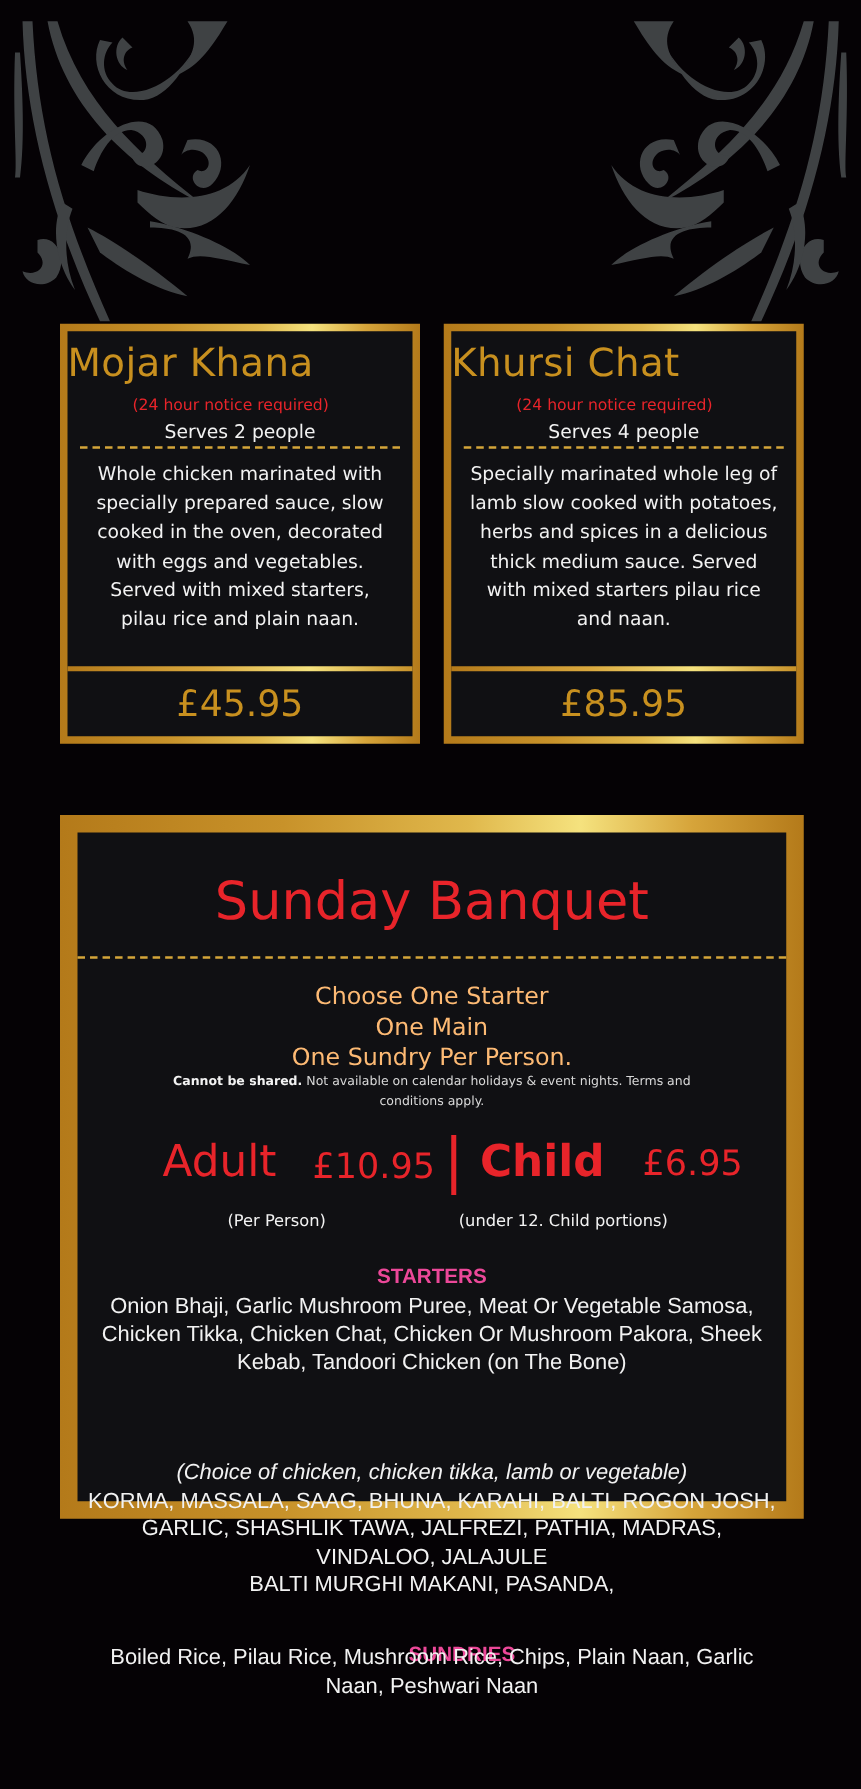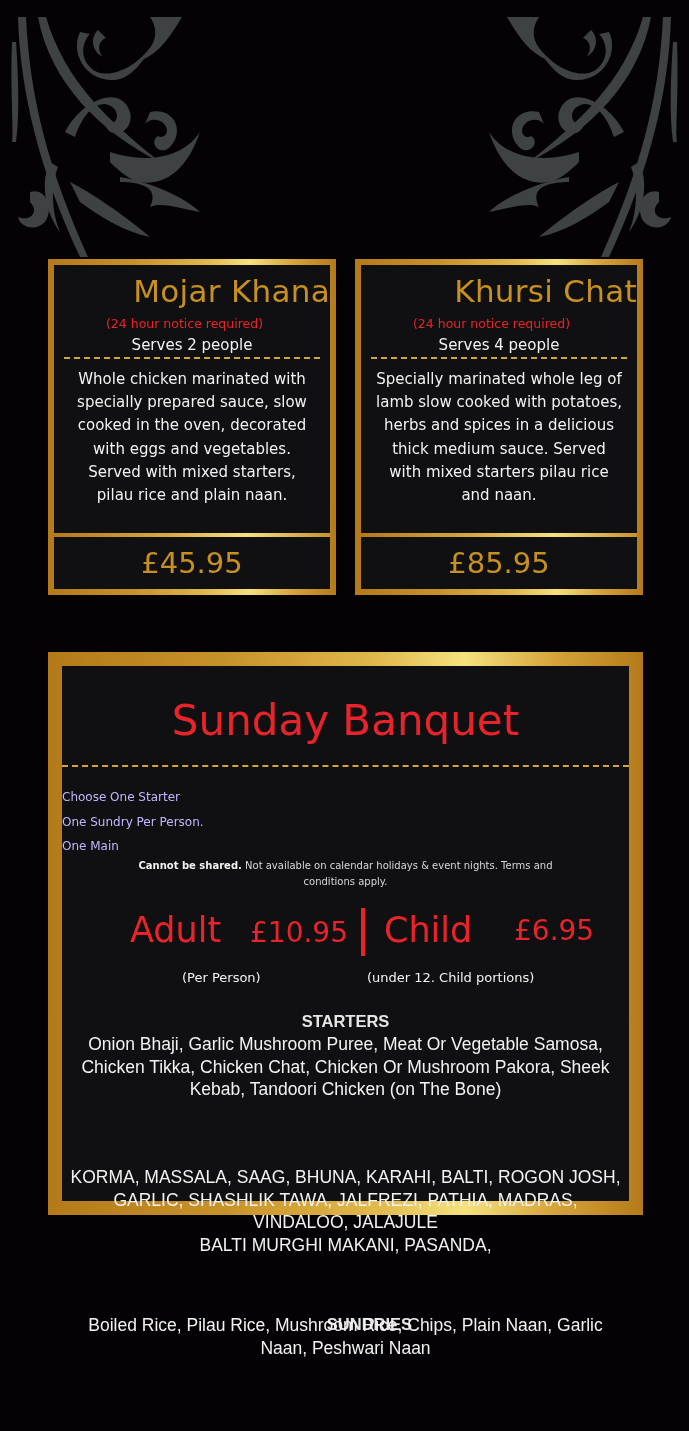--- a/index.html
+++ b/index.html
@@ -16,21 +16,21 @@
   }
   .gold-frame .inner { position: absolute; background: #101013; }
 
   
   .card { top: 259px; height: 336px; width: 288px; }
   .card.c1 { left: 48px; }
   .card.c2 { left: 355px; }
   .card .inner { left: 6px; top: 6px; right: 6px; bottom: 6px; }
 
   .card-title {
-    position: absolute; top: 8px; left: 0; right: 0; text-align: right;
+    position: absolute; top: 8px; left: 0; right: 0; text-align: left;
     font-family: "DejaVu Sans", sans-serif; font-size: 31px; color: #c8901f; letter-spacing: 0.3px;
   }
   .card-notice {
     position: absolute; top: 51px; left: 0; right: 15px; text-align: center;
     font-size: 12.5px; color: #e8242a;
   }
   .card-serves {
     position: absolute; top: 71px; left: 0; right: 0; text-align: center;
     font-size: 15px; color: #f2f2f2;
   }
@@ -53,46 +53,46 @@
 
   
   .banquet { left: 48px; top: 652px; width: 595px; height: 563px; }
   .banquet .inner { left: 14px; top: 14px; right: 14px; bottom: 14px; }
   .banquet-title {
     position: absolute; top: 30px; left: 0; right: 0; text-align: center;
     font-family: "DejaVu Sans", sans-serif; font-size: 42px; color: #e8242a;
   }
   .banquet .dashed { top: 99px; left: 0; right: 0; }
   .choose {
-    position: absolute; top: 119px; left: 0; right: 0; text-align: left;
-    font-size: 12px; line-height: 24.5px; color: #c4b5fd;
+    position: absolute; top: 119px; left: 0; right: 0; text-align: center;
+    font-size: 19px; line-height: 24.5px; color: #fdba74;
   }
   .terms {
     position: absolute; top: 192px; left: 60px; right: 60px; text-align: center;
     font-size: 10px; line-height: 16px; color: #d8d8d8;
   }
   .terms b { color: #f2f2f2; font-weight: bold; }
 
   .prices-row {
     position: absolute; top: 242px; left: 16px; right: 0; height: 50px; color: #e8242a;
   }
   .prices-row span { position: absolute; white-space: nowrap; }
   .p-adult-label { left: 52px; top: 2px; font-size: 35px; }
   .p-adult-val { left: 172px; top: 8px; font-size: 28px; }
   .p-sep { left: 283px; top: 0px; width: 4px; height: 48px; background: #e8242a; }
-  .p-child-label { left: 306px; top: 2px; font-size: 35px; }
+  .p-child-label { left: 306px; top: 2px; font-size: 35px; font-weight: bold; }
   .p-child-val { left: 436px; top: 6px; font-size: 28px; }
 
   .sub-note { position: absolute; top: 304px; font-size: 13px; color: #f2f2f2; white-space: nowrap; }
   .sub-adult { left: 120px; }
   .sub-child { left: 305px; }
 
   .section-h {
     position: absolute; left: 0; right: 0; text-align: center;
-    font-family: "Liberation Sans", sans-serif; font-weight: bold; font-size: 16.5px; color: #e5e5e5;
+    font-family: "Liberation Sans", sans-serif; font-weight: bold; font-size: 16.5px; color: #ec4899;
   }
   .section-body {
     position: absolute; left: 6px; right: 6px; text-align: center;
     font-family: "Liberation Sans", sans-serif; font-size: 17.5px; line-height: 22.6px; color: #f2f2f2;
   }
   .section-body .italic { font-style: italic; display: block; }
   .h-starters { top: 346px; }
   .b-starters { top: 367px; }
   .h-main { top: 479px; }
   .b-main { top: 500px; }
@@ -161,40 +161,41 @@
   </div>
 </div>
 
 <div class="gold-frame banquet">
   <div class="inner">
     <div class="banquet-title">Sunday Banquet</div>
     <div class="dashed"></div>
 
     <div class="choose">
       <div>Choose One Starter</div>
+      <div>One Main</div>
       <div>One Sundry Per Person.</div>
-      <div>One Main</div>
     </div>
 
     <div class="terms"><b>Cannot be shared.</b><span> Not available on calendar holidays &amp; event nights. Terms and conditions apply.</span></div>
 
     <div class="prices-row">
       <span class="p-adult-label">Adult</span>
       <span class="p-adult-val">£10.95</span>
       <span class="p-sep"></span>
       <span class="p-child-label">Child</span>
       <span class="p-child-val">£6.95</span>
     </div>
     <div class="sub-note sub-adult">(Per Person)</div>
     <div class="sub-note sub-child">(under 12. Child portions)</div>
 
     <div class="section-h h-starters">STARTERS</div>
     <div class="section-body b-starters">Onion Bhaji, Garlic Mushroom Puree, Meat Or Vegetable Samosa, Chicken Tikka, Chicken Chat, Chicken Or Mushroom Pakora, Sheek Kebab, Tandoori Chicken (on The Bone)</div>
 
     <div class="section-body b-main">
+      <span class="italic">(Choice of chicken, chicken tikka, lamb or vegetable)</span>
       <span style="display:block">KORMA, MASSALA, SAAG, BHUNA, KARAHI, BALTI, ROGON JOSH, GARLIC, SHASHLIK TAWA, JALFREZI, PATHIA, MADRAS, VINDALOO, JALAJULE</span>
       <span style="display:block">BALTI MURGHI MAKANI, PASANDA,</span>
     </div>
 
     <div class="section-h h-sundries">SUNDRIES</div>
     <div class="section-body b-sundries">Boiled Rice, Pilau Rice, Mushroom Rice, Chips, Plain Naan, Garlic Naan, Peshwari Naan</div>
   </div>
 </div>
 
 </body></html>

